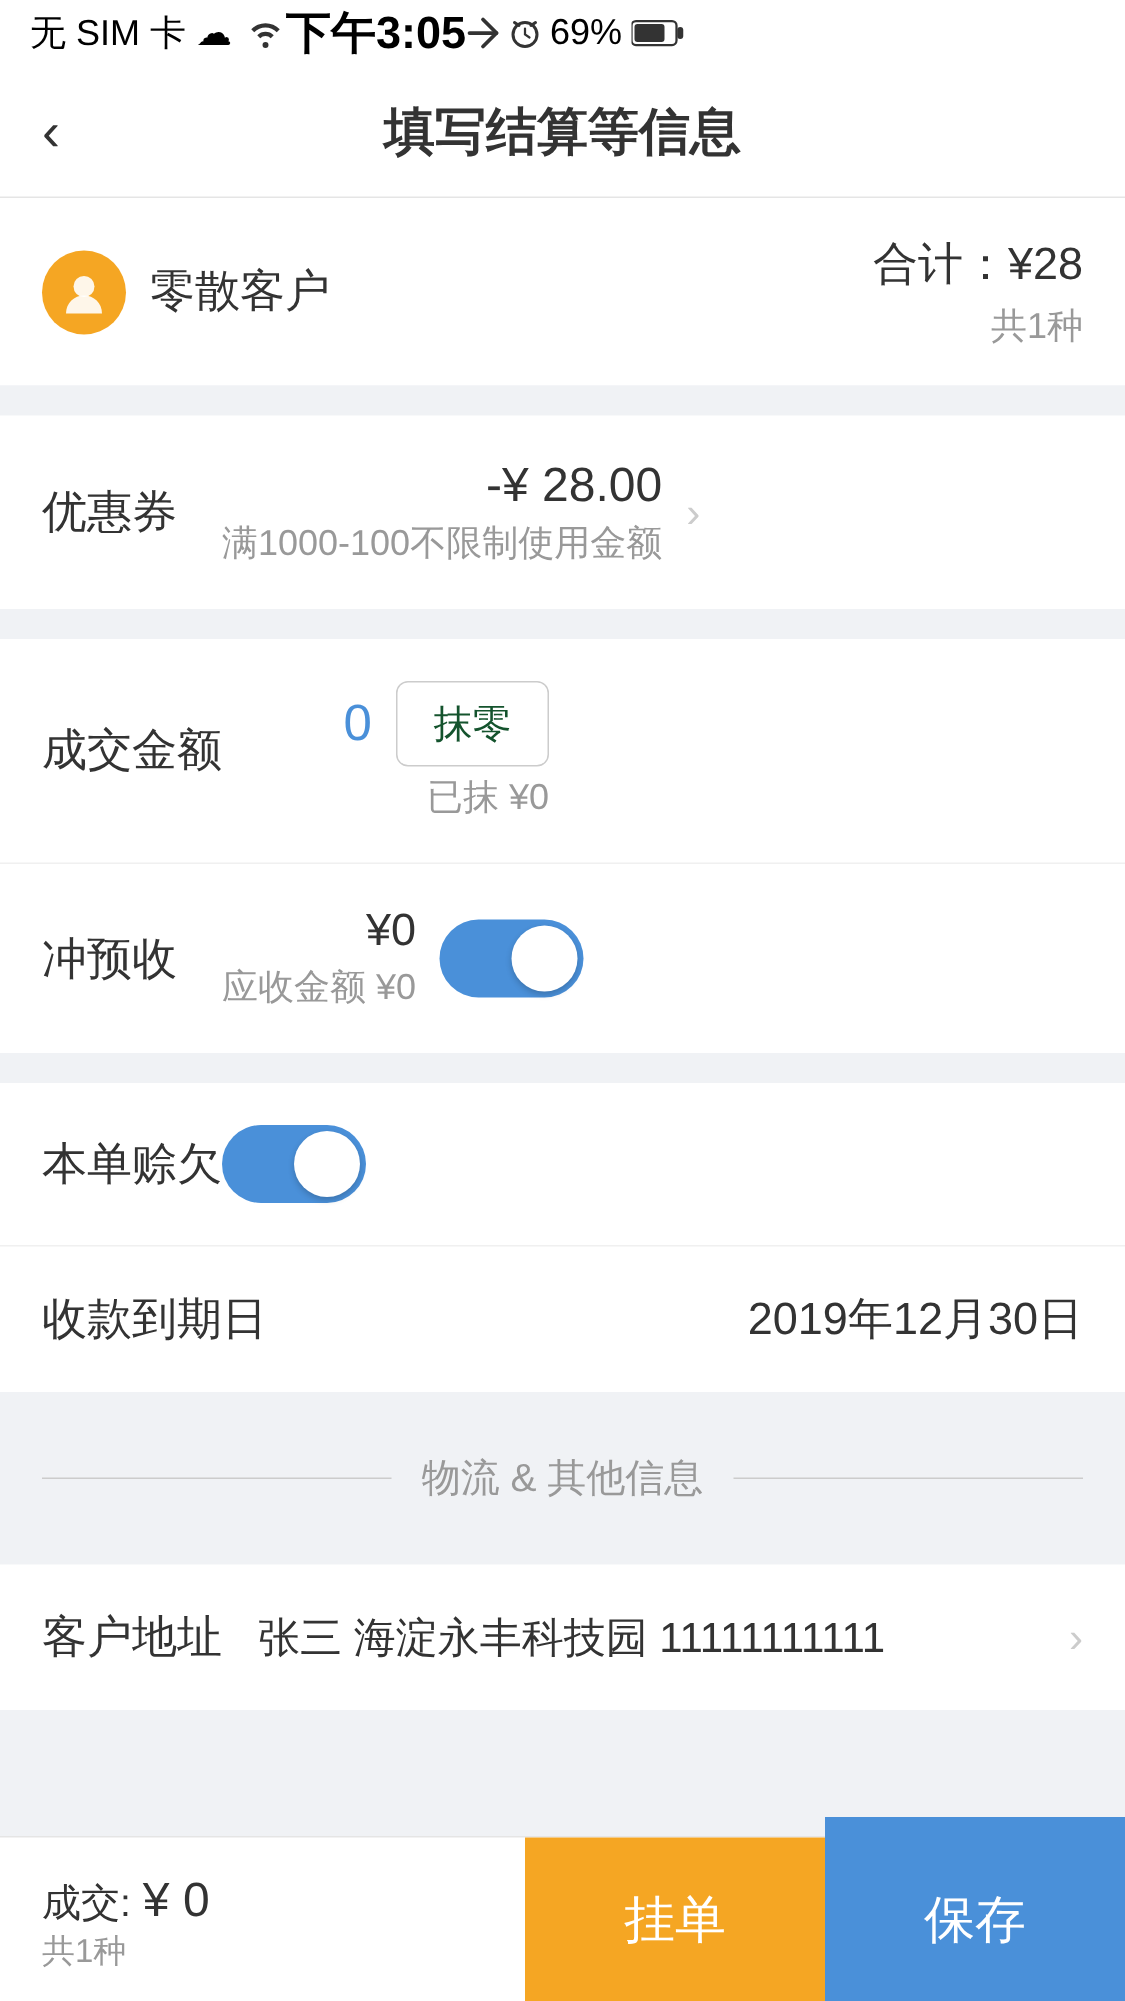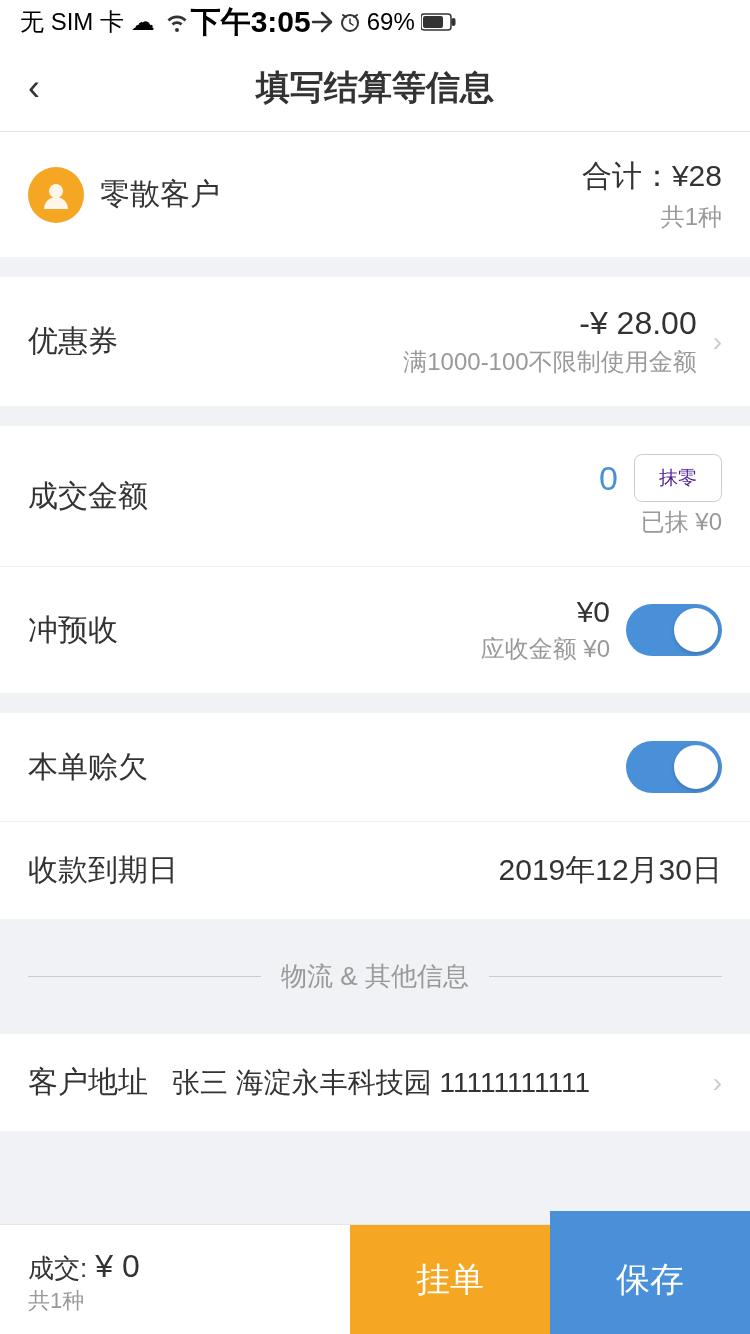--- a/index.html
+++ b/index.html
@@ -121,21 +121,21 @@
     .row-label {
       font-size: 30px;
       color: #333;
       min-width: 120px;
     }
     .row-right {
       display: flex;
       align-items: center;
       gap: 16px;
       flex: 1;
-      justify-content: flex-end;
+      justify-content: flex-start;
     }
     .row-value {
       font-size: 30px;
       color: #333;
       text-align: right;
     }
     .row-value.discount {
       font-size: 32px;
       font-weight: 500;
       color: #333;
@@ -163,22 +163,22 @@
       text-align: right;
       width: 100px;
       background: transparent;
     }
 
     
     .round-off-btn {
       border: 1px solid #ccc;
       border-radius: 8px;
       padding: 10px 24px;
-      font-size: 19px;
-      color: #4c1d95;
+      font-size: 26px;
+      color: #14532d;
       background: #fff;
       cursor: pointer;
     }
 
     
     .toggle {
       width: 96px;
       height: 52px;
       border-radius: 26px;
       background: #4a90d9;

